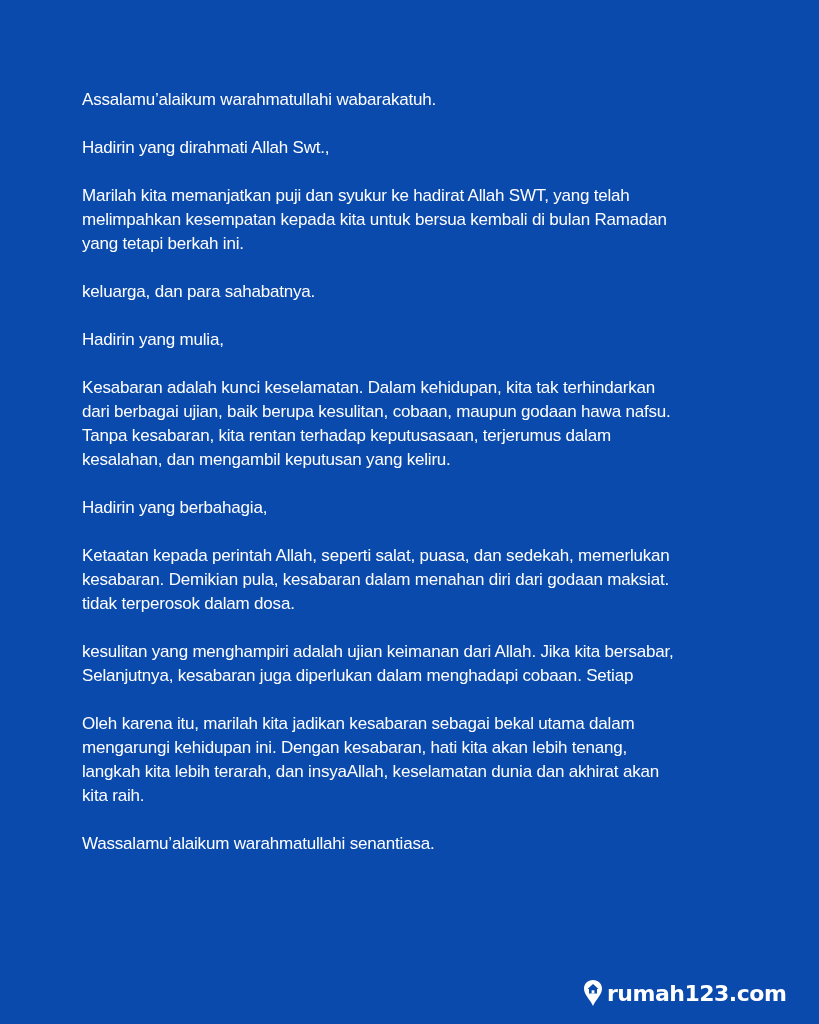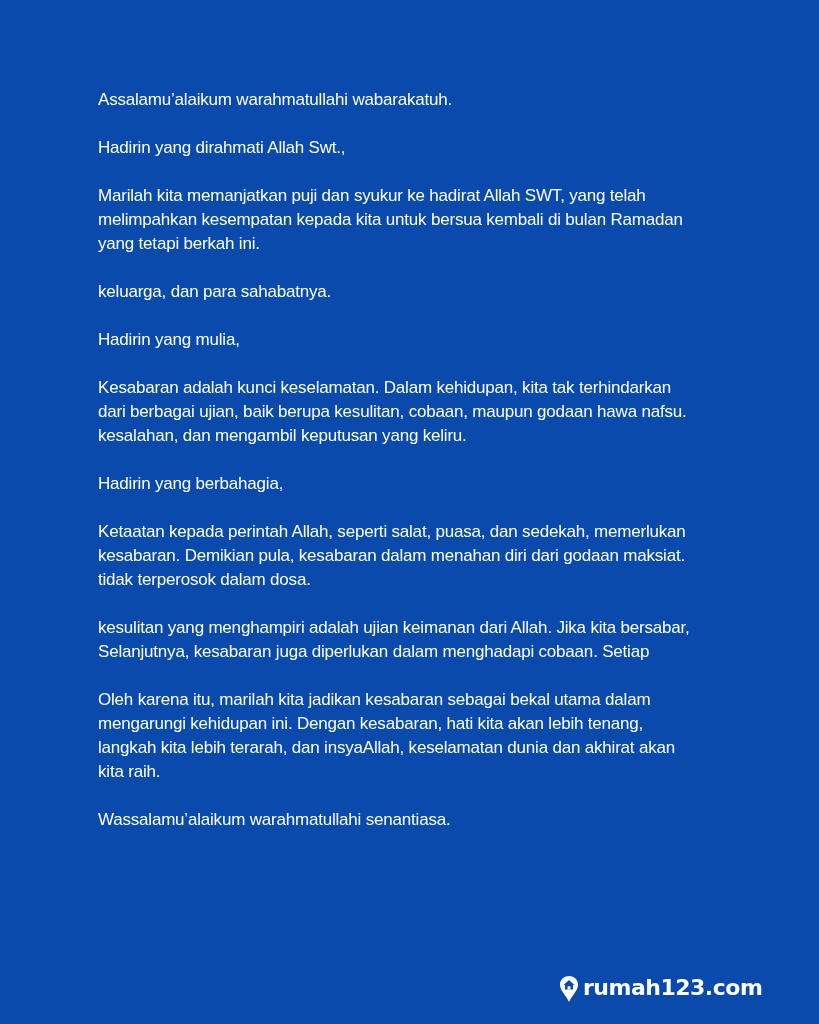--- a/index.html
+++ b/index.html
@@ -23,28 +23,28 @@
     }
     .para {
       margin: 0 0 24px 0;
       font-size: 17px;
       line-height: 24px;
       letter-spacing: -0.2px;
       white-space: nowrap;
     }
     .line {
       display: block;
-      margin-left: 16px;
     }
     .logo {
       position: absolute;
-      left: 559px;
+      left: 583px;
       top: 975px;
       height: 36px;
       display: flex;
+      align-items: center;
     }
     .logo-icon {
       width: 20px;
       height: 28px;
       margin-right: 4px;
     }
     .logo-text {
       font-family: "DejaVu Sans", sans-serif;
       font-weight: bold;
       font-size: 22px;
@@ -69,20 +69,21 @@
   </p>
   <p class="para">
     <span class="line">keluarga, dan para sahabatnya.</span>
   </p>
   <p class="para">
     <span class="line">Hadirin yang mulia,</span>
   </p>
   <p class="para">
     <span class="line">Kesabaran adalah kunci keselamatan. Dalam kehidupan, kita tak terhindarkan</span>
     <span class="line">dari berbagai ujian, baik berupa kesulitan, cobaan, maupun godaan hawa nafsu.</span>
+    <span class="line">Tanpa kesabaran, kita rentan terhadap keputusasaan, terjerumus dalam</span>
     <span class="line">kesalahan, dan mengambil keputusan yang keliru.</span>
   </p>
   <p class="para">
     <span class="line">Hadirin yang berbahagia,</span>
   </p>
   <p class="para">
     <span class="line">Ketaatan kepada perintah Allah, seperti salat, puasa, dan sedekah, memerlukan</span>
     <span class="line">kesabaran. Demikian pula, kesabaran dalam menahan diri dari godaan maksiat.</span>
     <span class="line">tidak terperosok dalam dosa.</span>
   </p>

